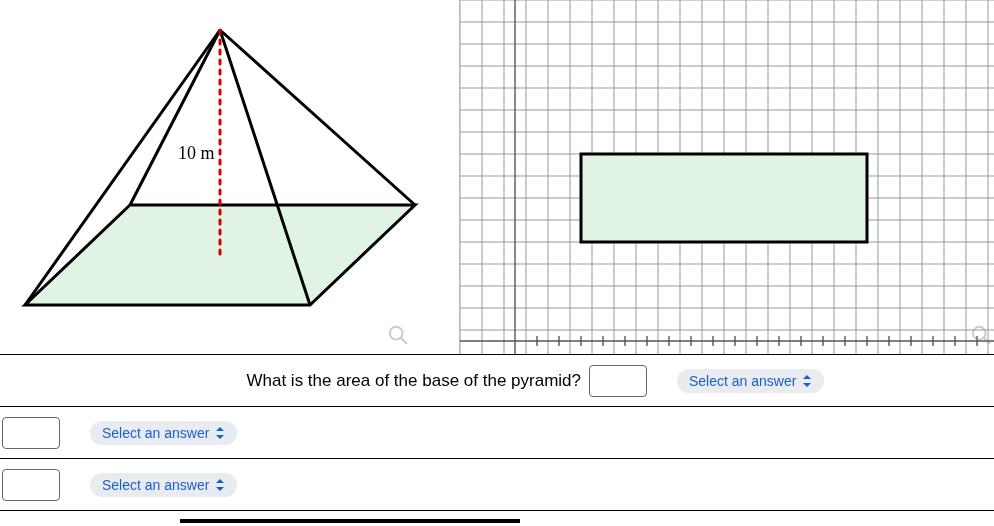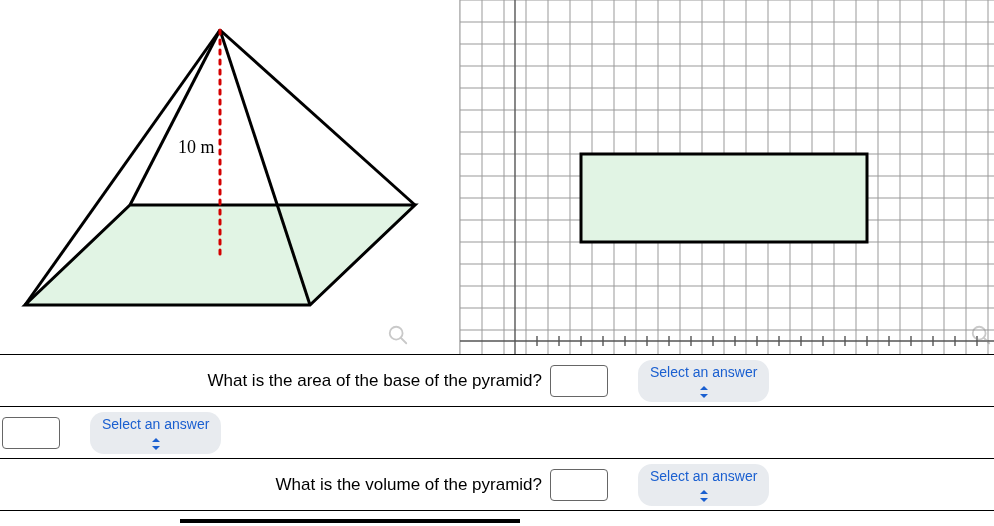--- a/index.html
+++ b/index.html
@@ -29,21 +29,21 @@
     overflow: hidden;
   }
   .pyramid-svg {
     position: absolute;
     left: 15px;
     top: 10px;
   }
   .height-label {
     position: absolute;
     left: 178px;
-    top: 137px;
+    top: 143px;
     font-family: 'Times New Roman', serif;
     font-size: 18px;
   }
   .zoom-icon {
     position: absolute;
     right: 50px;
     bottom: 8px;
     width: 22px;
     height: 22px;
     opacity: 0.45;
@@ -65,21 +65,21 @@
   .questions {
     width: 100%;
   }
   .qrow {
     height: 52px;
     border-bottom: 1px solid #000;
     display: flex;
     align-items: center;
     position: relative;
   }
-  .qrow:first-child { border-top: none; }
+  .qrow:first-child { border-top: none; padding-left: 39px; }
   .qtext {
     width: 548px;
     text-align: right;
     padding-right: 6px;
     font-family: Verdana, Geneva, sans-serif;
     font-size: 17px;
   }
   .qinput {
     width: 58px;
     height: 32px;
@@ -95,21 +95,20 @@
     border: none;
     border-radius: 14px;
     padding: 4px 12px;
     font-family: Verdana, Geneva, sans-serif;
     font-size: 14px;
     color: #1a5fd0;
     display: flex;
     align-items: center;
     gap: 6px;
     cursor: pointer;
-    flex-direction: column;
   }
   .sort-icon {
     display: inline-block;
     line-height: 0;
   }
   .hr-thick {
     position: absolute;
     left: 180px;
     bottom: 3px;
     width: 340px;
@@ -246,21 +245,20 @@
       <span>Select an answer</span>
       <span class="sort-icon">
         <svg width="10" height="12" viewBox="0 0 10 12">
             <path d="M5 0 L9 4 L1 4 Z M5 12 L1 8 L9 8 Z" fill="#1a5fd0"></path>
           </svg>
       </span>
     </div>
   </div>
 
   <div class="qrow">
-    <div class="qtext">What is the volume of the pyramid?</div>
     <input class="qinput" type="text" value="" style="">
     <div class="qselect">
       <span>Select an answer</span>
       <span class="sort-icon">
         <svg width="10" height="12" viewBox="0 0 10 12">
             <path d="M5 0 L9 4 L1 4 Z M5 12 L1 8 L9 8 Z" fill="#1a5fd0"></path>
           </svg>
       </span>
     </div>
   </div>

